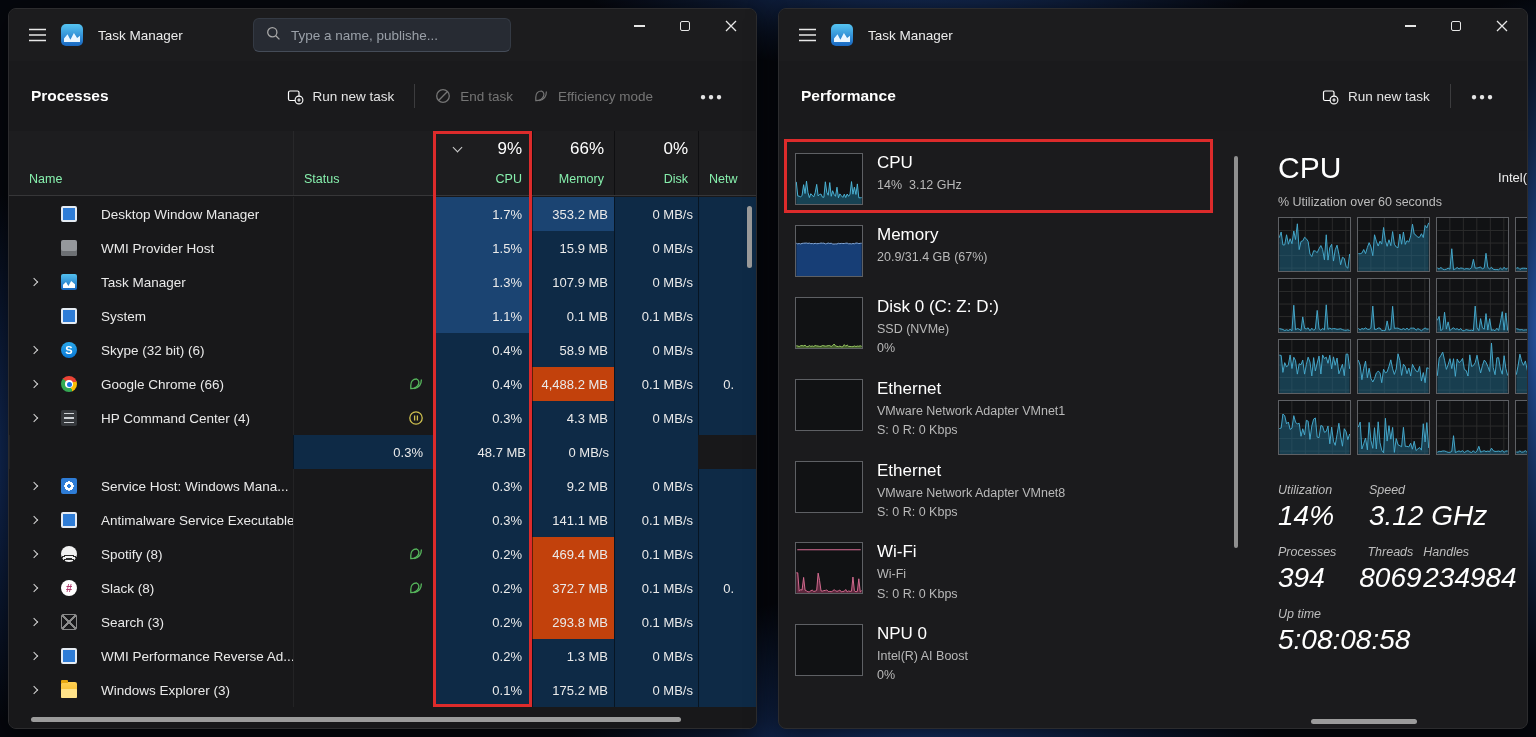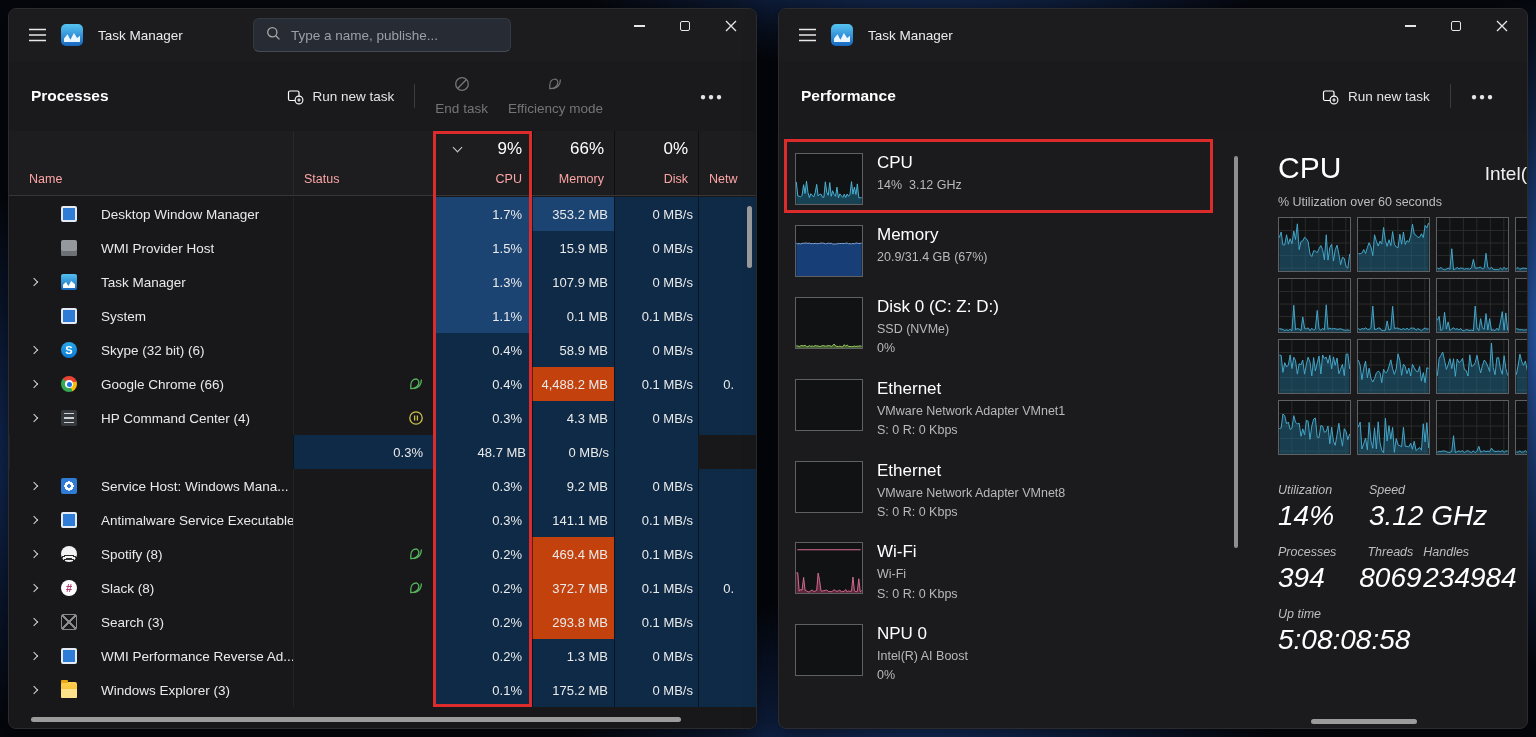--- a/index.html
+++ b/index.html
@@ -30,33 +30,33 @@
   .searchbox input::placeholder { color:#9aa0a8; }
   .wincontrols { position:absolute; right:2px; top:0; display:flex; }
   .wcbtn { width:46px; height:34px; display:flex; align-items:center; justify-content:center; cursor:pointer; }
   .min-glyph { width:11px; height:1.5px; background:#e6e6e6; }
   .max-glyph { width:10px; height:10px; border:1.3px solid #e6e6e6; border-radius:2px; }
 
   
   .toolbar { position:relative; height:70px; display:flex; align-items:center; padding:0 22px; background:#1a1a1c; }
   .page-heading { font-size:15.5px; font-weight:700; color:#fff; }
   .tb-btn { display:flex; align-items:center; gap:9px; padding:7px 10px; border-radius:4px; font-size:13.5px; color:#e4e4e4; cursor:pointer; white-space:nowrap; }
-  .tb-btn.disabled { color:#757575; cursor:default;flex-direction:column; }
+  .tb-btn.disabled { color:#757575; cursor:default; }
   .tb-sep { width:1px; height:24px; background:#3c3c3e; margin:0 10px; }
   .more-btn { font-size:10px; letter-spacing:2px; color:#e4e4e4; padding:8px 10px; cursor:pointer; }
   .lw-buttons { display:flex; align-items:center; margin-left:168px; }
   .lw-more { margin-left:auto; }
   .rw-cluster { margin-left:auto; display:flex; align-items:center; }
 
   
   .ptable { position:absolute; left:0; right:0; top:122px; bottom:0; background:#18181a; overflow:hidden; }
   .thead { position:relative; height:65px; background:#1d1d1f; border-bottom:1px solid #363638; display:grid;
     grid-template-columns:284px 140px 99px 82px 84px 1fr; }
   .th { position:relative; }
-  .th-label { position:absolute; bottom:9px; font-size:12.5px; color:#fca5a5; }
+  .th-label { position:absolute; bottom:9px; font-size:12.5px; color:#86efac; }
   .th-total { position:absolute; top:8px; right:10px; font-size:17px; color:#fff; }
   .th.vh { border-left:1px solid rgba(0,0,0,.45); }
   .th-label.lr { right:10px; } .th-label.ll { left:20px; } .th-label.ls { left:10px; }
   .sort-chev { position:absolute; top:13px; left:20px; width:7px; height:7px; border-right:1.6px solid #cfcfcf; border-bottom:1.6px solid #cfcfcf; transform:rotate(45deg); }
   .tbody { position:absolute; top:66px; left:0; right:0; }
   .prow { display:grid; grid-template-columns:284px 140px 99px 82px 84px 1fr; height:34px; }
   .cell { display:flex; align-items:center; }
   .name-cell { padding-left:20px; gap:12px; overflow:hidden; }
   .chev { width:6px; height:6px; border-right:1.6px solid #d6d6d6; border-bottom:1.6px solid #d6d6d6; transform:rotate(-45deg); margin:0 4px 0 2px; flex:0 0 6px; }
   .chev.hide { visibility:hidden; }
@@ -102,21 +102,21 @@
 
   
   .perf-list { position:absolute; left:0; top:122px; width:452px; bottom:0; padding:12px 0 0 16px; overflow:hidden; }
   .perf-item { display:flex; gap:14px; padding:10px 0; align-items:flex-start; cursor:pointer; }
   .perf-thumb { flex:0 0 68px; }
   .perf-title { font-size:17px; color:#fff; margin-bottom:3px; }
   .perf-line { font-size:12.5px; color:#b9b9b9; line-height:1.55; white-space:pre; }
   .detail { position:absolute; left:467px; top:122px; right:0; bottom:0; padding:20px 0 0 32px; overflow:hidden; }
   .detail-head { display:flex; justify-content:space-between; align-items:flex-end; white-space:nowrap; }
   .detail-title { font-size:30px; color:#fff; font-weight:400; }
-  .detail-cpuname { font-size:19px; color:#efefef; }
+  .detail-cpuname { font-size:13px; color:#efefef; }
   .graph-label { font-size:12.5px; color:#bdbdbd; margin-top:10px; }
   .core-grid { display:flex; flex-wrap:wrap; gap:6px; width:312px; margin-top:8px; }
   .stats { margin-top:28px; }
   .stat-row { display:flex; margin-bottom:13px;font-style:italic; }
   .stat { display:flex; flex-direction:column; }
   .stat-label { font-size:12.5px; color:#bdbdbd; margin-bottom:3px; }
   .stat-value { font-size:28px; color:#fff; }
 </style>
 </head>
 <body>

